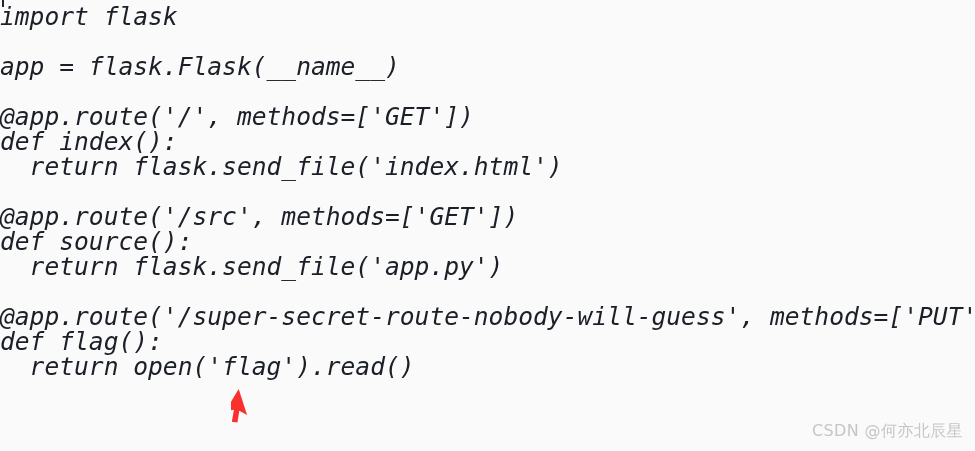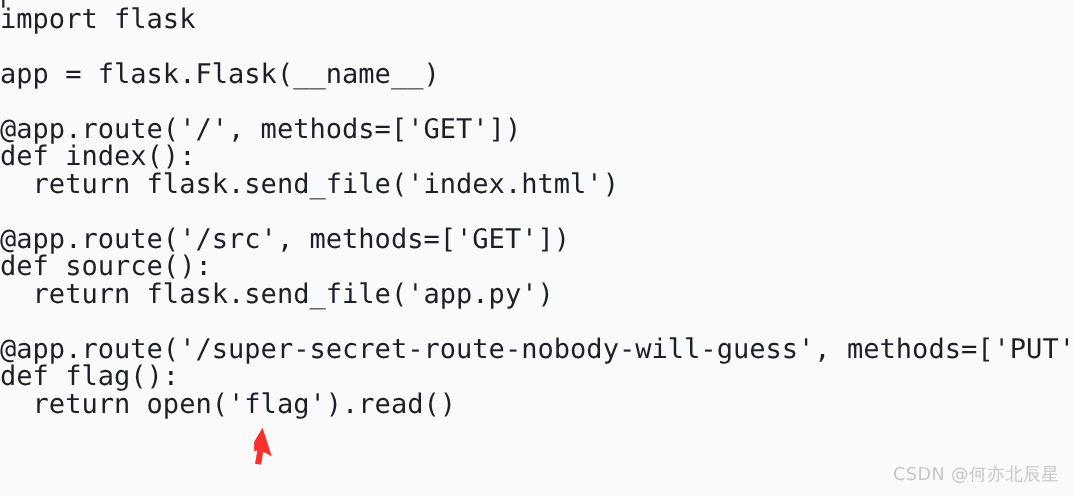--- a/index.html
+++ b/index.html
@@ -44,20 +44,21 @@
     line-height: 25px;
     color: #1b1f27;
     white-space: pre;
     letter-spacing: 0px;
     -webkit-font-smoothing: antialiased;
   }
   .code-line {
     display: block;
     height: 25px;
     white-space: pre;
+    font-style: italic;
   }
   .code-line.blank {
     color: transparent;
   }
 
   
   #cursor-arrow {
     position: absolute;
     left: 231px;
     top: 386px;

